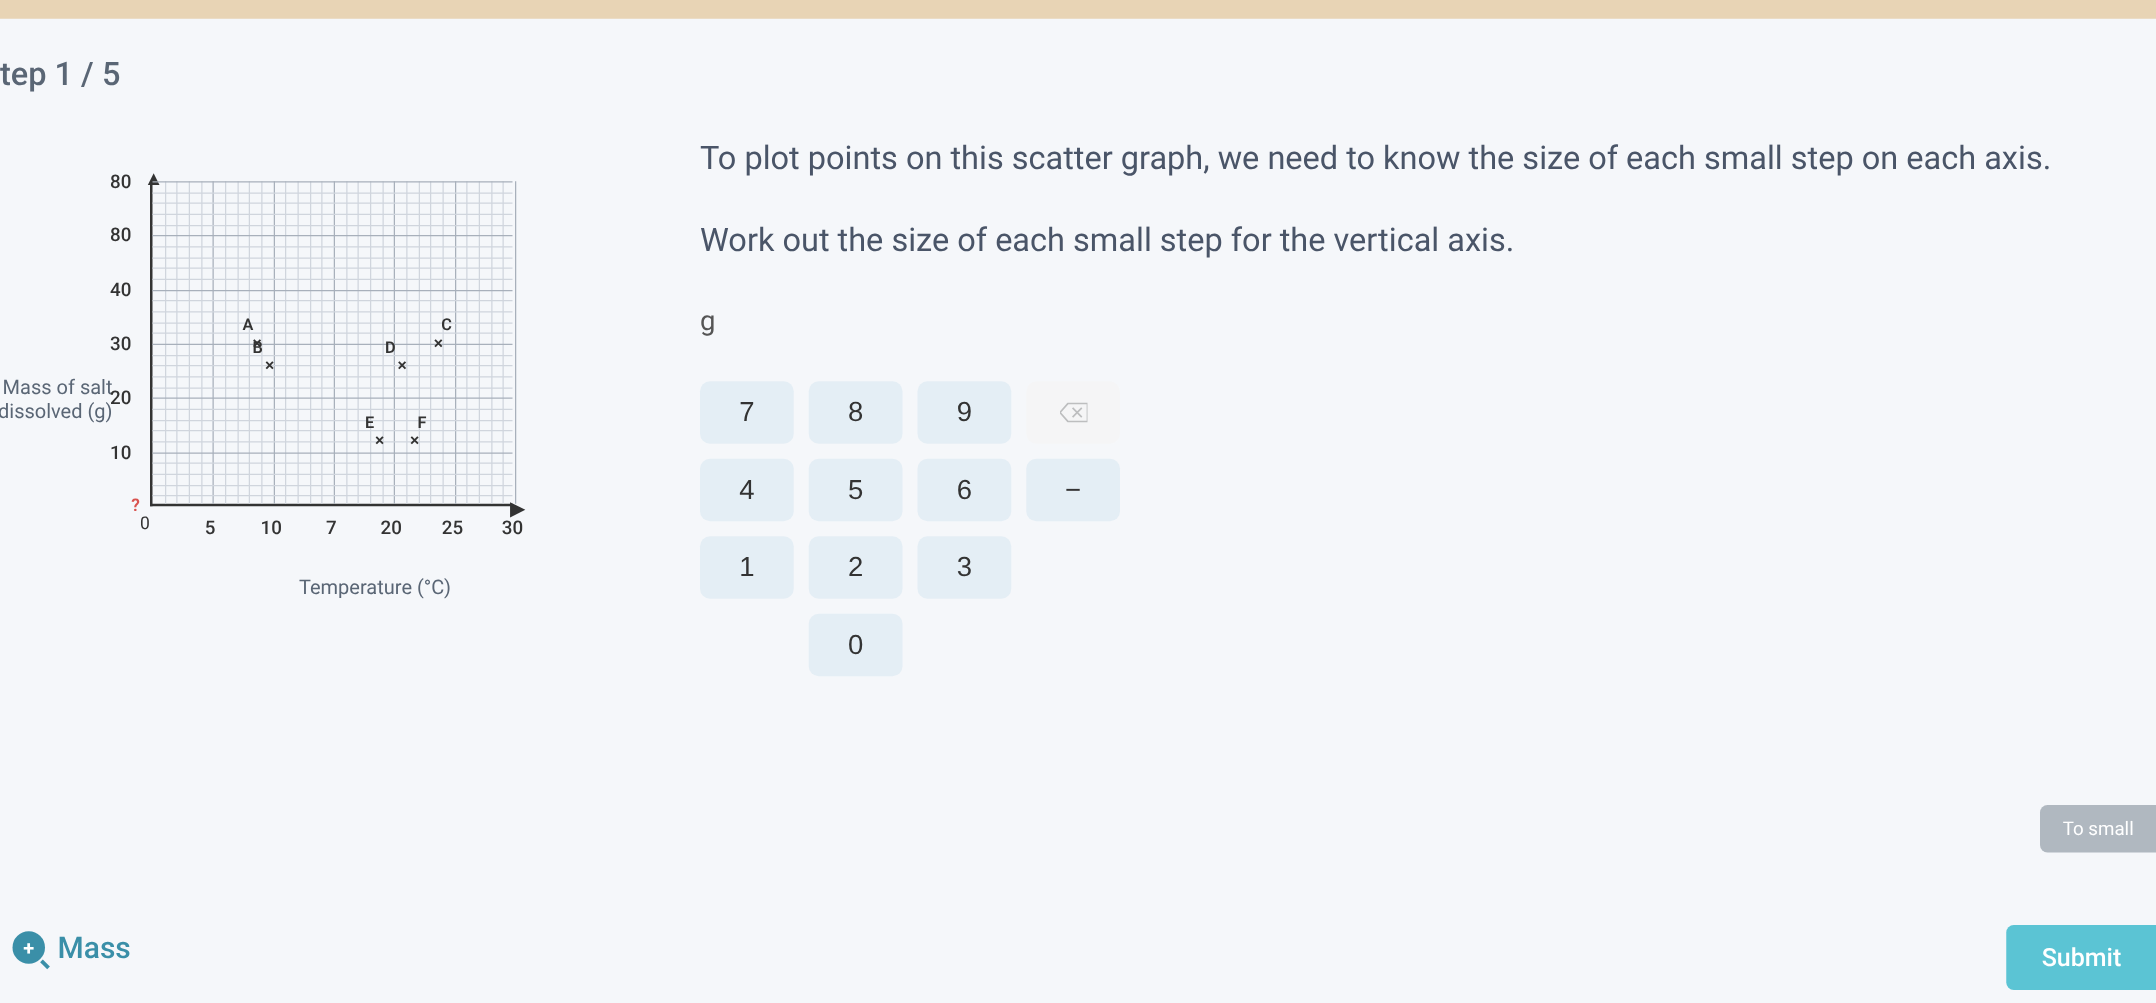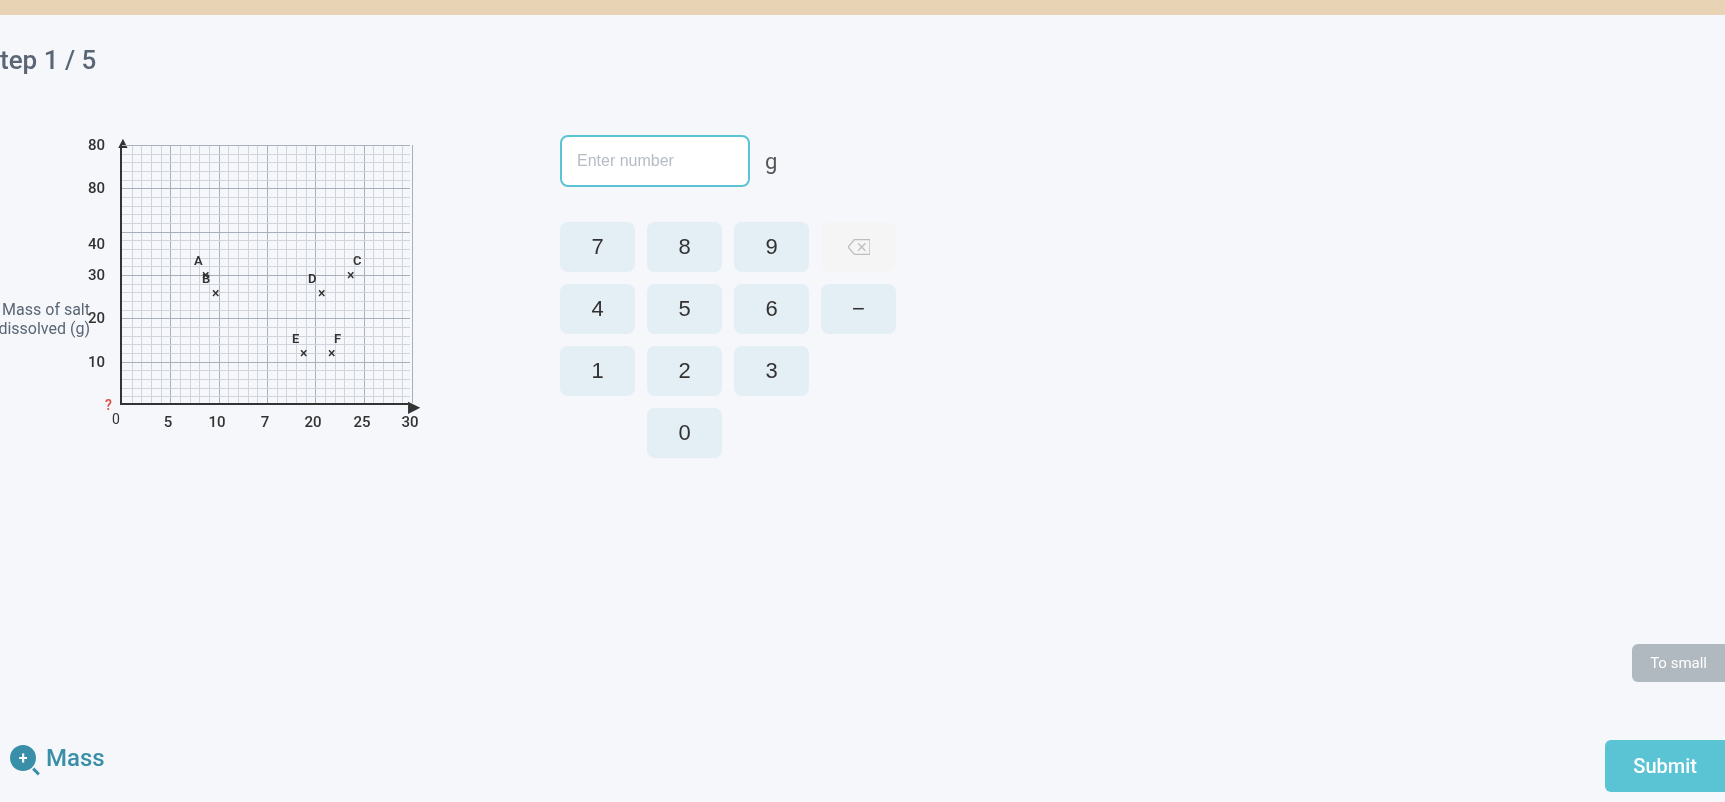--- a/index.html
+++ b/index.html
@@ -283,21 +283,21 @@
 <div class="content">
   <div class="left-panel">
     <div class="chart-container">
       <div class="y-label">Mass of salt dissolved (g)</div>
       <div class="chart">
         <div class="arrow-y">▲</div>
         <div class="arrow-x">▶</div>
 
         <div class="y-tick" style="top: 0px">80</div>
         <div class="y-tick" style="top: 43px">80</div>
-        <div class="y-tick" style="top: 99px">40</div>
+        <div class="y-tick" style="top: 87px">40</div>
         <div class="y-tick" style="top: 130px">30</div>
         <div class="y-tick" style="top: 173px">20</div>
         <div class="y-tick" style="top: 217px">10</div>
 
         <div class="x-tick" style="left: 88px">5</div>
         <div class="x-tick" style="left: 137px">10</div>
         <div class="x-tick" style="left: 185px">7</div>
         <div class="x-tick" style="left: 233px">20</div>
         <div class="x-tick" style="left: 282px">25</div>
         <div class="x-tick" style="left: 330px">30</div>
@@ -388,27 +388,29 @@
           <div class="data-point" style="left: 178px; top: 200px">
             <span class="label" style="top:-14px; left:-8px">E</span>
             <span class="marker">×</span>
           </div>
           <div class="data-point" style="left: 206px; top: 200px">
             <span class="label" style="top:-14px; left:6px">F</span>
             <span class="marker">×</span>
           </div>
         </div>
       </div>
+      <div class="x-label">Temperature (°C)</div>
     </div>
   </div>
 
   <div class="right-panel">
+    <p class="instruction">To plot points on this scatter graph, we need to know the size of each small step on each axis.</p>
+    <p class="instruction">Work out the size of each small step for the vertical axis.</p>
 
     <div class="answer-row">
-      <input class="answer-input" placeholder="Enter number" style="">
       <span class="unit">g</span>
     </div>
 
     <div class="keypad">
       <button class="key">7</button>
       <button class="key">8</button>
       <button class="key">9</button>
       <button class="key backspace">
         <svg viewBox="0 0 24 16">
           <path d="M7 0 L24 0 L24 16 L7 16 L0 8 Z" fill="none" stroke="#999" stroke-width="1.5"></path>

